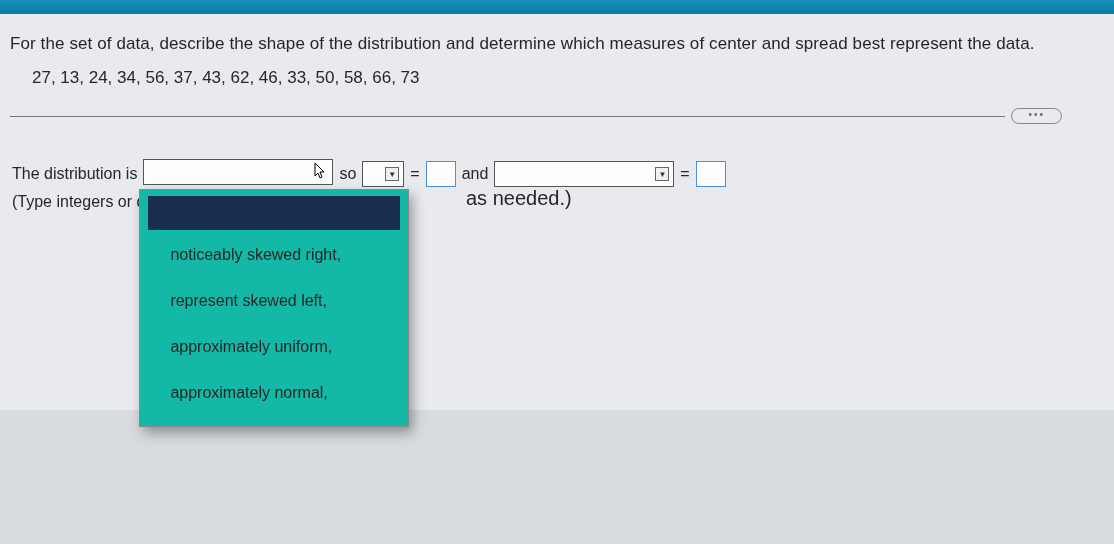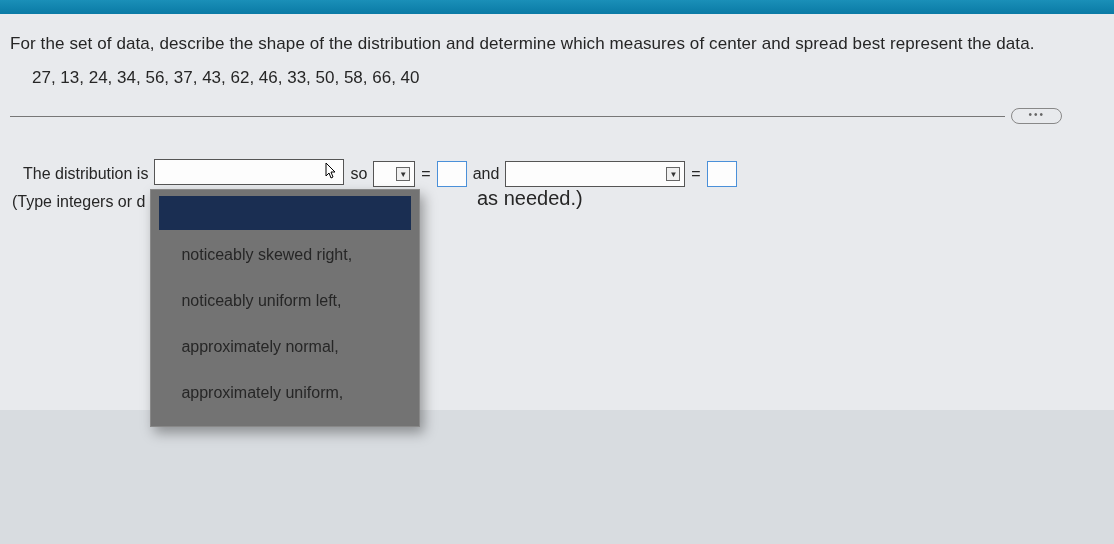--- a/index.html
+++ b/index.html
@@ -54,21 +54,21 @@
       line-height: 12px;
     }
     .divider-spacer { width: 36px; }
     .answer-row {
       display: flex;
       align-items: center;
       gap: 6px;
       font-size: 16px;
       color: #262626;
       position: relative;
-      margin-left: 13px;
+      margin-left: 2px;
     }
     .hint-row {
       font-size: 16px;
       color: #262626;
       margin-left: 2px;
       margin-top: 4px;
     }
     .dropdown-field {
       position: relative;
       display: inline-block;
@@ -108,21 +108,21 @@
       right: 4px;
       top: 2px;
       font-size: 18px;
       pointer-events: none;
     }
     .dropdown-menu {
       position: absolute;
       top: 30px;
       left: -4px;
       width: 270px;
-      background: #737373;
+      background: #14b8a6;
       border: 1px solid #888;
       box-shadow: 4px 6px 12px rgba(0,0,0,0.35);
       z-index: 10;
       padding-bottom: 10px;
     }
     .dd-item {
       padding: 14px 30px;
       font-size: 16px;
       color: #262626;
       cursor: pointer;
@@ -143,21 +143,21 @@
     }
   </style>
 </head>
 <body>
 
 <div class="topbar"></div>
 
 <div class="content">
 
   <div class="question-text">For the set of data, describe the shape of the distribution and determine which measures of center and spread best represent the data.</div>
-  <div class="data-values">27, 13, 24, 34, 56, 37, 43, 62, 46, 33, 50, 58, 66, 40</div>
+  <div class="data-values">27, 13, 24, 34, 56, 37, 43, 62, 46, 33, 50, 58, 66, 73</div>
 
   <div class="divider-row">
     <div class="divider-line"></div>
     <div class="ellipsis-badge">•••</div>
     <div class="divider-spacer"></div>
   </div>
 
   <div class="answer-row">
     <span>The distribution is</span>
 
@@ -165,23 +165,23 @@
       <span class="dd-box dd-main">
         <span class="cursor-icon">
           <svg width="20" height="22" viewBox="0 0 20 22">
             <path d="M6 2 L6 15 L9 12 L11 17 L13 16 L11 11 L15 11 Z" fill="#fff" stroke="#000" stroke-width="1"></path>
           </svg>
         </span>
       </span>
       <div class="dropdown-menu">
         <div class="dd-item selected"></div>
         <div class="dd-item">noticeably skewed right,</div>
-        <div class="dd-item">noticeably uniform left,</div>
+        <div class="dd-item">represent skewed left,</div>
+        <div class="dd-item">approximately uniform,</div>
         <div class="dd-item">approximately normal,</div>
-        <div class="dd-item">approximately uniform,</div>
       </div>
     </span>
 
     <span>so</span>
 
     <span class="dd-box dd-small">
       <span class="dd-arrow">▼</span>
     </span>
 
     <span>=</span>

